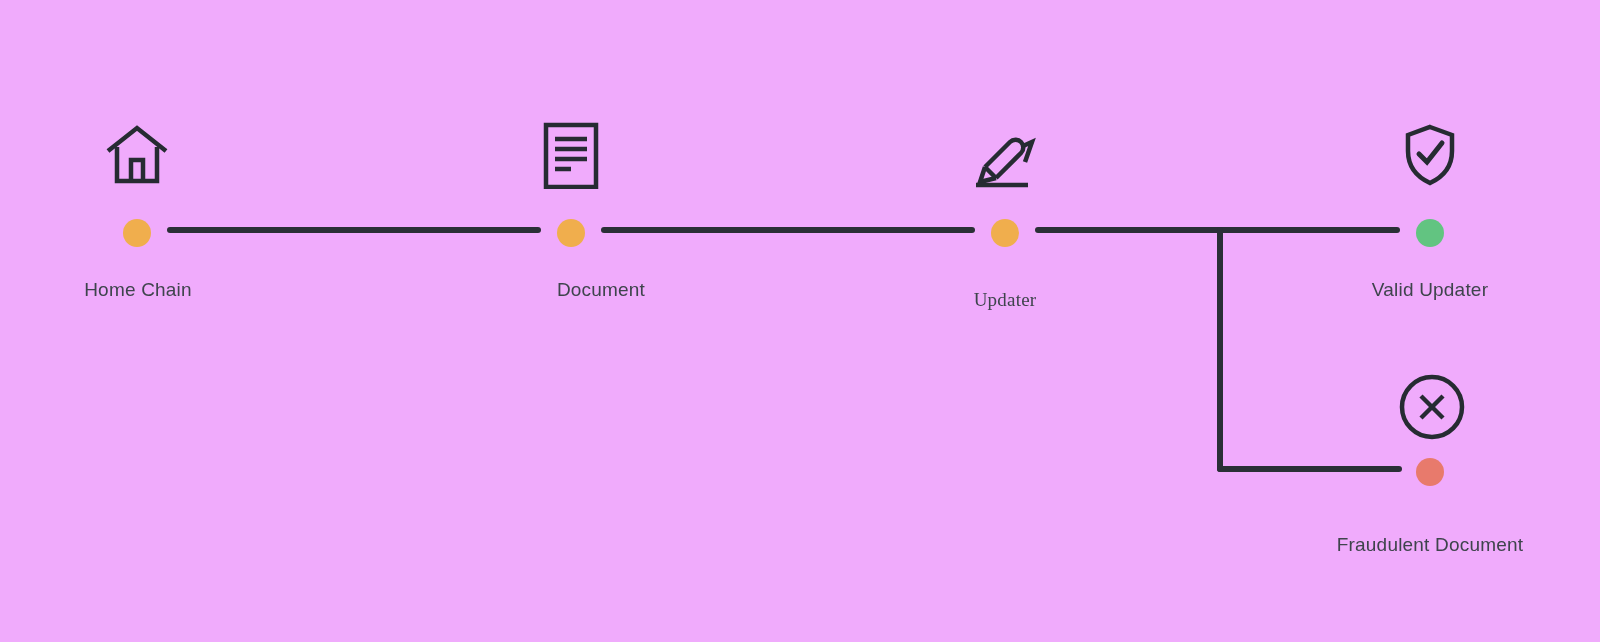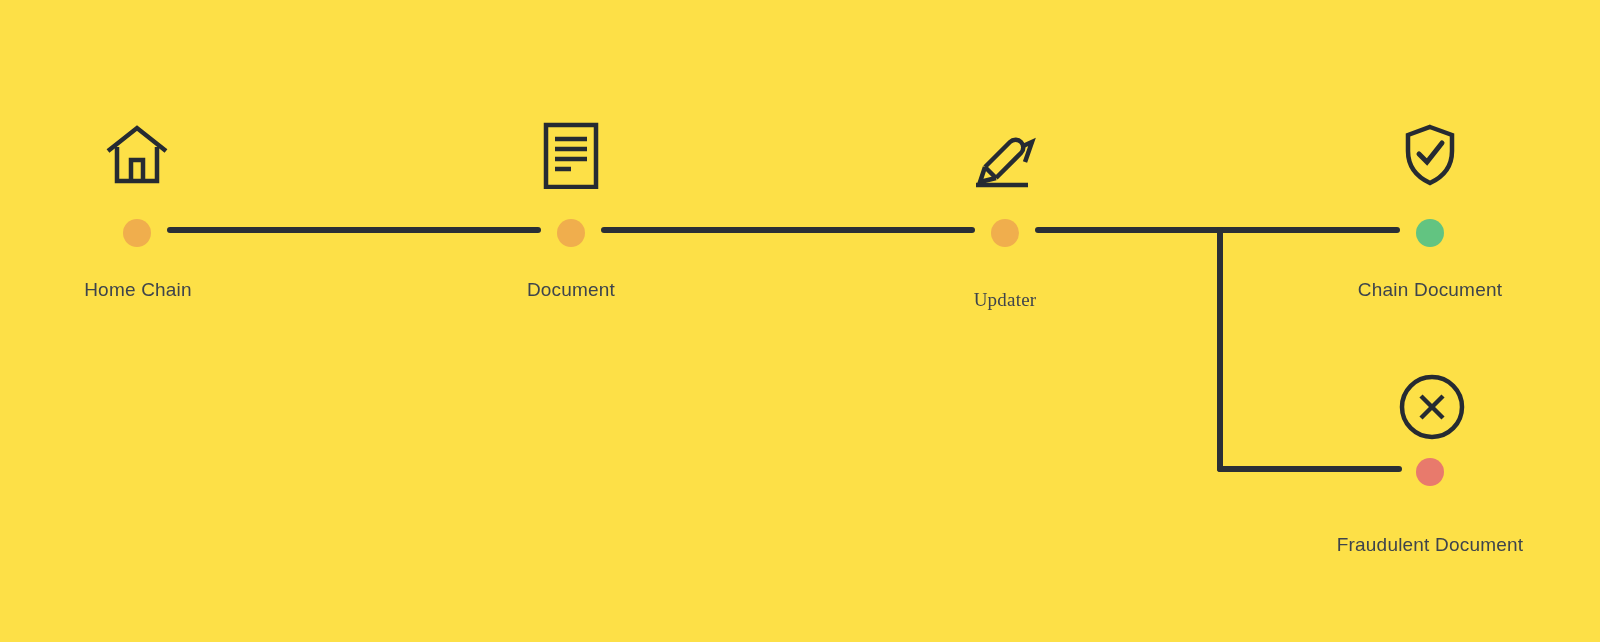--- a/index.html
+++ b/index.html
@@ -4,21 +4,21 @@
 <style>
   html, body {
     margin: 0;
     padding: 0;
     background: #ffffff;
   }
   .stage {
     position: relative;
     width: 1600px;
     height: 642px;
-    background: #fde047;
+    background: #f0abfc;
     overflow: hidden;
     font-family: "Liberation Sans", "DejaVu Sans", sans-serif;
   }
   .connector {
     position: absolute;
     background: #2A2F36;
     border-radius: 3px;
   }
   .dot {
     position: absolute;
@@ -75,21 +75,21 @@
     <div class="icon" style="left:537px; top:121px;">
       <svg viewBox="0 0 68 68" fill="none" stroke="currentColor" stroke-width="4.5" stroke-linejoin="miter">
         <rect x="9" y="4" width="50" height="62"></rect>
         <line x1="18" y1="18" x2="50" y2="18"></line>
         <line x1="18" y1="28" x2="50" y2="28"></line>
         <line x1="18" y1="38" x2="50" y2="38"></line>
         <line x1="18" y1="48" x2="34" y2="48"></line>
       </svg>
     </div>
     <div class="dot" style="left: 557px; top: 219px; background: rgb(240, 174, 77);"></div>
-    <div class="node-label" style="left:571px; top:278px;">Document</div>
+    <div class="node-label" style="left:601px; top:278px;">Document</div>
   </div>
 
   <div>
     <div class="icon" style="left:971px; top:121px;">
       <svg viewBox="0 0 68 68" fill="none" stroke="currentColor" stroke-width="4.5" stroke-linejoin="miter">
         <path d="M14 46 L39 21 A 7.6 7.6 0 0 1 50 32 L25 57"></path>
         <line x1="14" y1="46" x2="25" y2="57"></line>
         <path d="M14 46 L9 61 L25 57"></path>
         <polyline points="52,25 61,21 54,41"></polyline>
         <line x1="5" y1="64" x2="57" y2="64"></line>
@@ -100,21 +100,21 @@
   </div>
 
   <div>
     <div class="icon" style="left:1396px; top:121px;">
       <svg viewBox="0 0 68 68" fill="none" stroke="currentColor" stroke-width="4.5" stroke-linejoin="miter">
         <path d="M34 6 L56 14 L56 30 C56 46 47 56 34 62 C21 56 12 46 12 30 L12 14 Z"></path>
         <polyline points="23,33 31,41 46,22" stroke-width="5" stroke-linecap="round"></polyline>
       </svg>
     </div>
     <div class="dot" style="left: 1416px; top: 219px; background: rgb(98, 196, 129);"></div>
-    <div class="node-label" style="left:1430px; top:278px;">Chain Document</div>
+    <div class="node-label" style="left:1430px; top:278px;">Valid Updater</div>
   </div>
 
   <div>
     <div class="icon" style="left:1398px; top:373px;">
       <svg viewBox="0 0 68 68" fill="none" stroke="currentColor" stroke-width="4.5" stroke-linejoin="miter">
         <circle cx="34" cy="34" r="30"></circle>
         <line x1="23" y1="23" x2="45" y2="45"></line>
         <line x1="45" y1="23" x2="23" y2="45"></line>
       </svg>
     </div>

